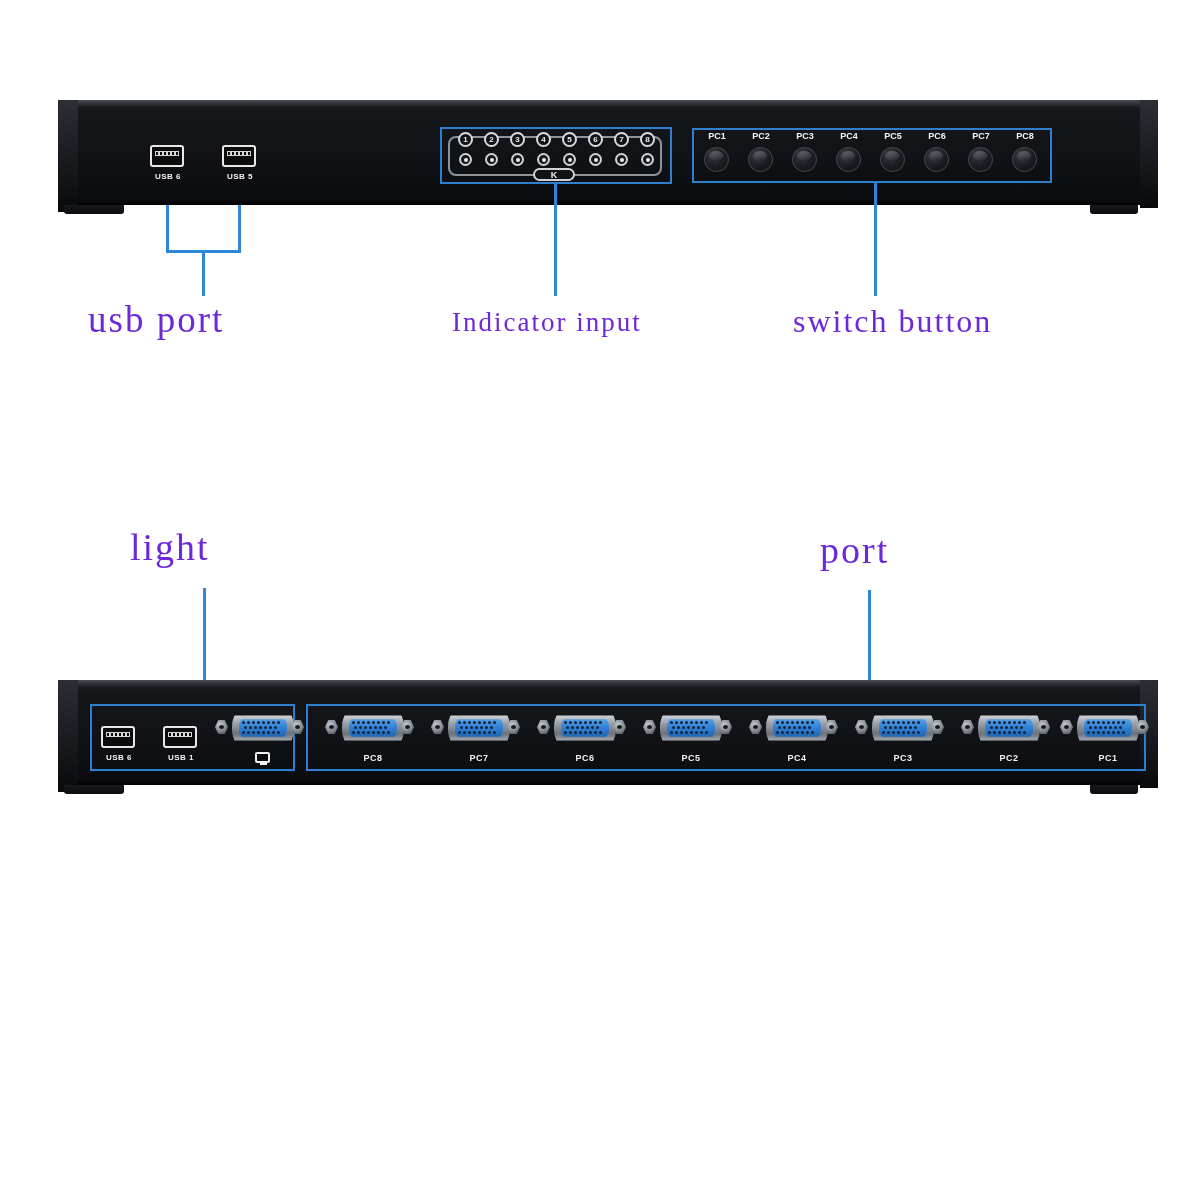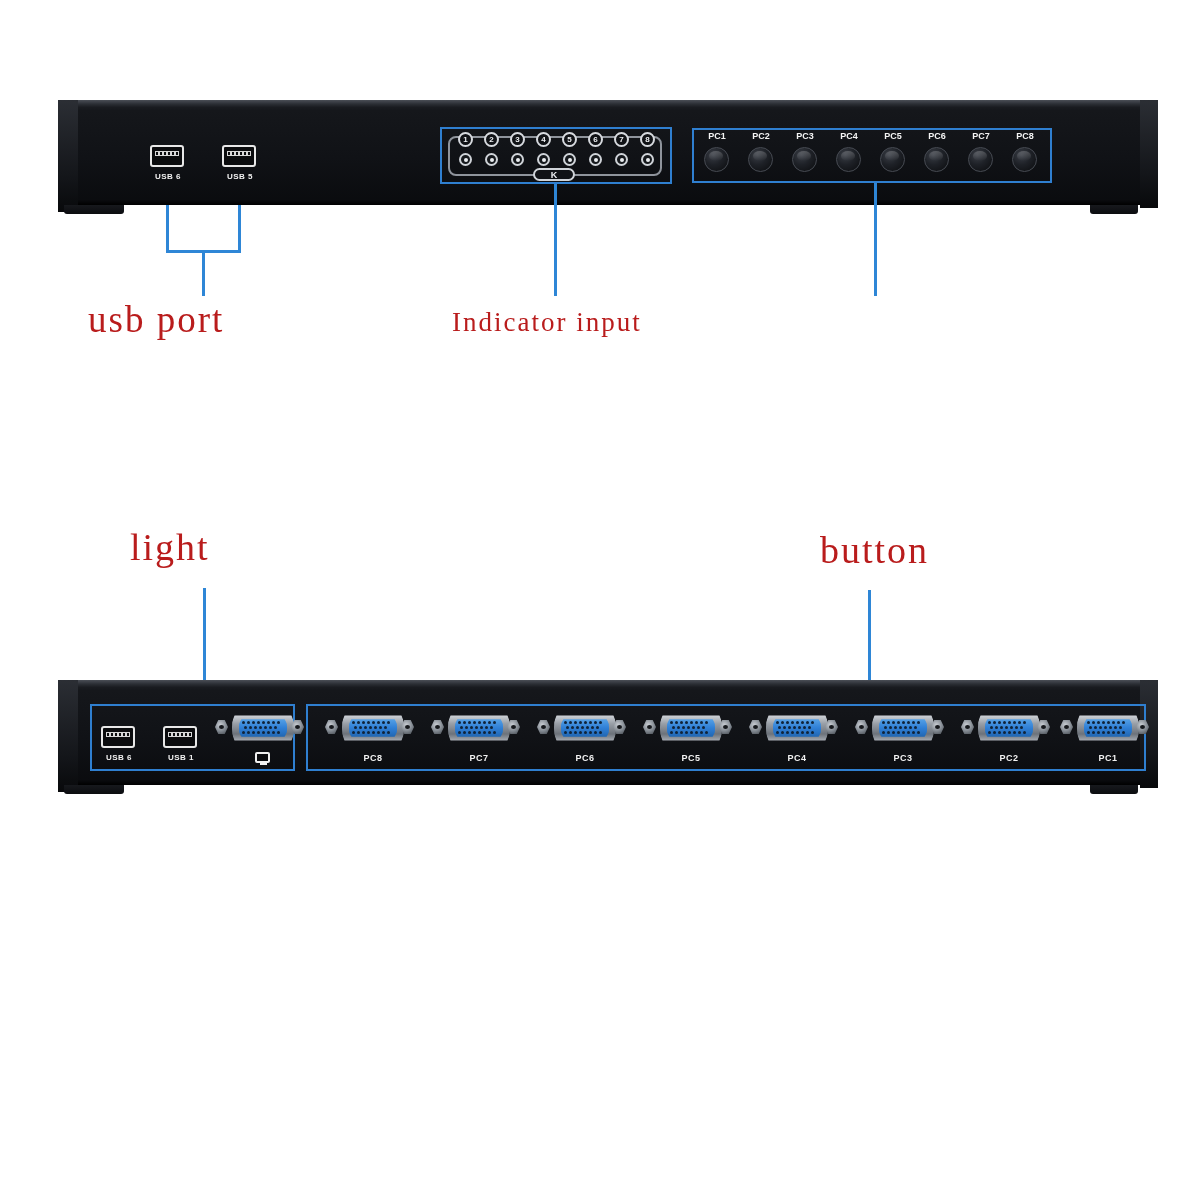--- a/index.html
+++ b/index.html
@@ -8,21 +8,21 @@
     background:#ffffff;
     font-family:"Liberation Serif", serif;
     overflow:hidden;
     position:relative;
   }
   .stage{position:absolute;left:0;top:0;width:1200px;height:1200px;}
 
   
   .callout{
     position:absolute;
-    color:#b91c1c;
+    color:#6d28d9;
     font-family:"Liberation Serif", serif;
     font-weight:400;
     white-space:nowrap;
     letter-spacing:2px;
   }
 
   
   .lead{position:absolute;background:#2e86d6;}
   .lead-v{width:3px;}
   .lead-h{height:3px;}
@@ -276,25 +276,26 @@
     <div class="btn-label" style="left:875px;top:131px;width:36px;">PC5</div>
     <div class="btn" style="left:880px;top:147px;"></div>
     <div class="btn-label" style="left:919px;top:131px;width:36px;">PC6</div>
     <div class="btn" style="left:924px;top:147px;"></div>
     <div class="btn-label" style="left:963px;top:131px;width:36px;">PC7</div>
     <div class="btn" style="left:968px;top:147px;"></div>
     <div class="btn-label" style="left:1007px;top:131px;width:36px;">PC8</div>
     <div class="btn" style="left:1012px;top:147px;"></div>
   </div>
   <div class="lead lead-v" style="left:874px;top:183px;width:3px;height:113px;"></div>
+  <div class="callout" style="left:793px;top:303px;font-size:32px;">switch button</div>
 
   <div class="callout" style="left:130px;top:525px;font-size:38px;">light</div>
   <div class="lead lead-v" style="left:203px;top:588px;width:3px;height:115px;"></div>
 
-  <div class="callout" style="left:820px;top:528px;font-size:38px;">button</div>
+  <div class="callout" style="left:820px;top:528px;font-size:38px;">port</div>
   <div class="lead lead-v" style="left:868px;top:590px;width:3px;height:115px;"></div>
 
   <div class="chassis" style="left:58px;top:680px;width:1100px;height:105px;">
     <div class="panel-body"></div>
     <div class="panel-top-bevel"></div>
     <div class="panel-bottom-edge"></div>
   </div>
   <div class="ear" style="left:58px;top:680px;width:20px;height:112px;"></div>
   <div class="foot" style="left:64px;top:785px;width:60px;height:9px;"></div>
   <div class="foot" style="left:1090px;top:785px;width:48px;height:9px;"></div>

